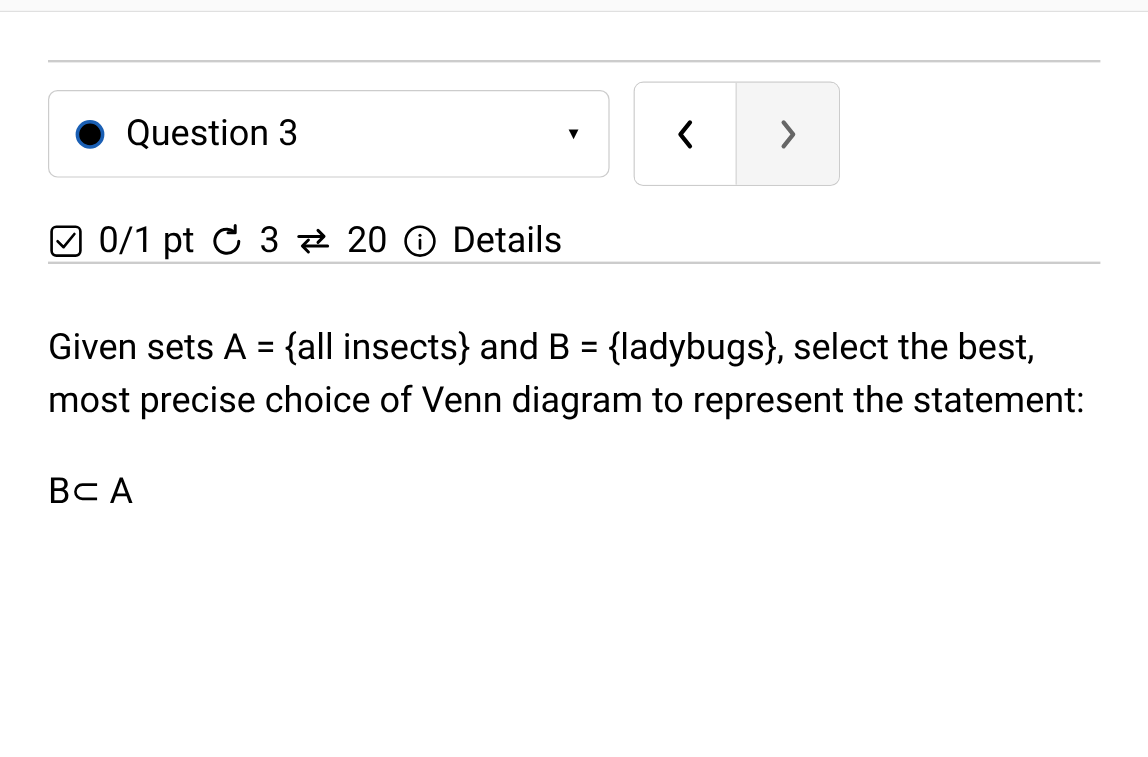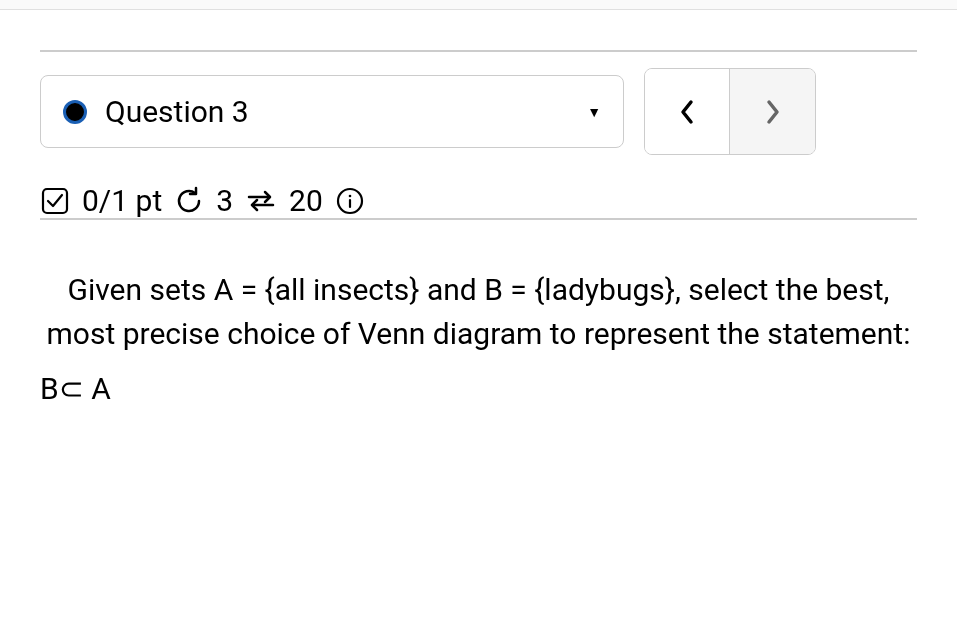--- a/index.html
+++ b/index.html
@@ -31,21 +31,21 @@
       align-items: center;
       gap: 20px;
       margin-bottom: 28px;
     }
     .question-dropdown {
       display: flex;
       align-items: center;
       border: 1px solid #ccc;
       border-radius: 8px;
       padding: 18px 22px;
-      width: 584px;
+      width: 468px;
       cursor: pointer;
       background: #fff;
     }
     .status-dot {
       width: 24px;
       height: 24px;
       background: #000;
       border: 3px solid #1a5fb4;
       border-radius: 50%;
       margin-right: 18px;
@@ -96,22 +96,21 @@
     }
     .icon {
       display: inline-flex;
       align-items: center;
       justify-content: center;
     }
     .question-text {
       font-size: 30px;
       line-height: 1.45;
       color: #000;
-      margin-bottom: 16px;
-      text-align: center;
+      margin-bottom: 36px;
     }
     .statement {
       font-size: 30px;
       color: #000;
     }
     .subset-symbol {
       font-family: "Cambria Math", "STIX", serif;
     }
     .details-link {
       cursor: pointer;
@@ -173,20 +172,21 @@
       </svg>
     </span>
     <span>20</span>
     <span class="icon details-link">
       <svg width="30" height="30" viewBox="0 0 30 30" fill="none" stroke="#000" stroke-width="2.2">
         <circle cx="15" cy="15" r="12"></circle>
         <circle cx="15" cy="10" r="1.3" fill="#000" stroke="none"></circle>
         <line x1="15" y1="14" x2="15" y2="21" stroke-linecap="round"></line>
       </svg>
     </span>
+    <span class="details-link">Details</span>
   </div>
 
   <div class="question-text">Given sets A = {all insects} and B = {ladybugs}, select the best, most precise choice of Venn diagram to represent the statement:</div>
 
   <div class="statement">
     <span>B</span><span class="subset-symbol">⊂</span> <span>A</span>
   </div>
 </div>
 
 </body></html>

